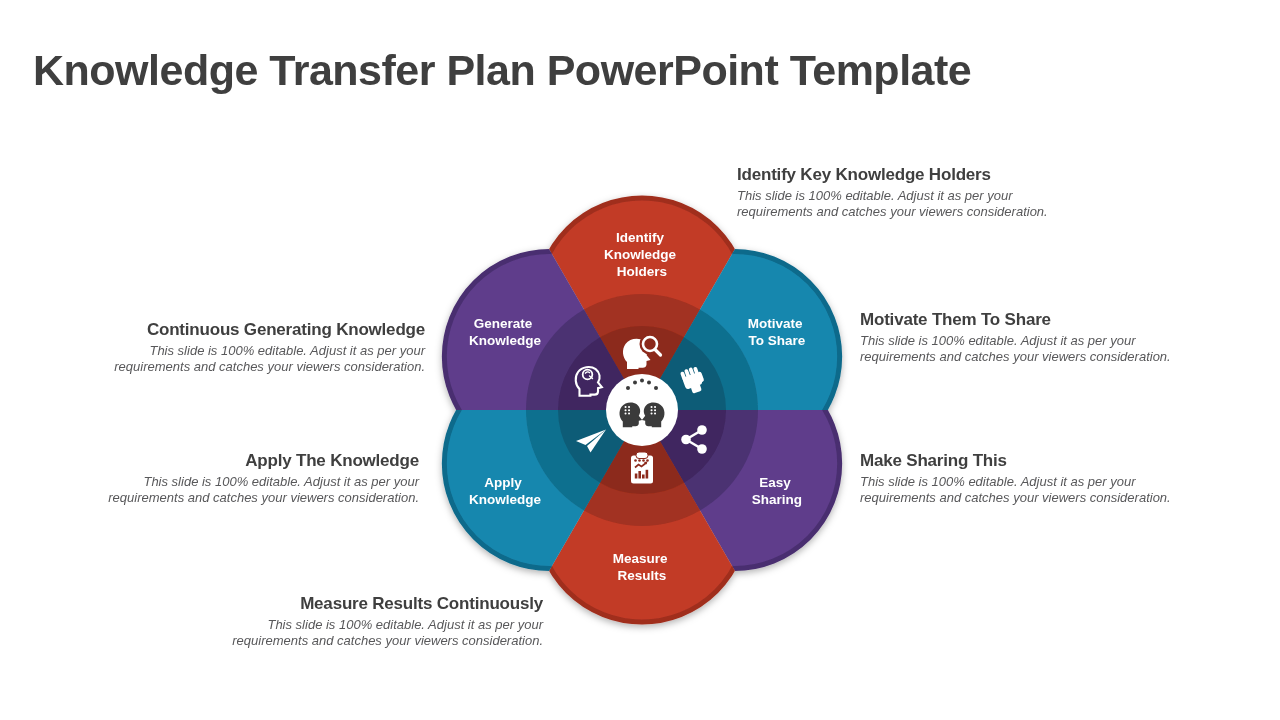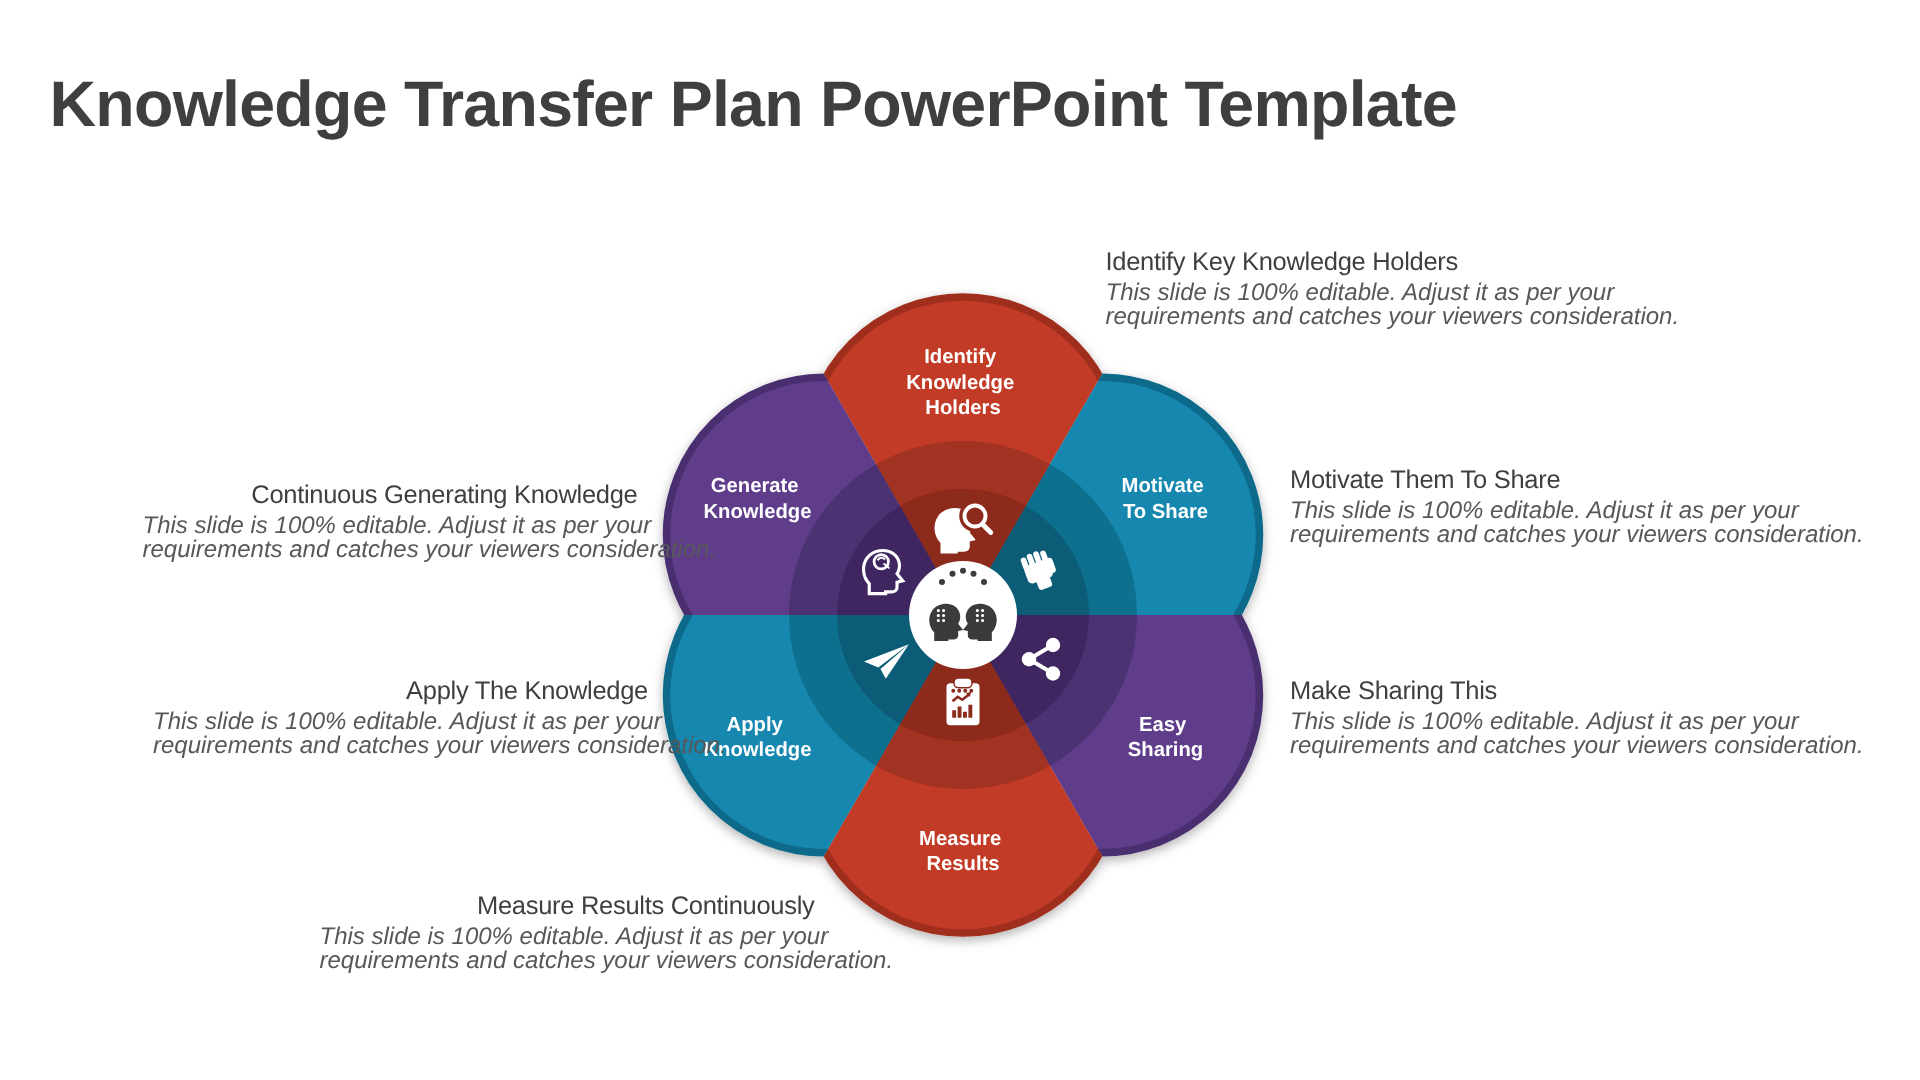--- a/index.html
+++ b/index.html
@@ -31,34 +31,34 @@
   .ic-white{fill:#fff;}
   .ic-stroke{fill:none;stroke:#fff;}
   .heads{fill:var(--heads,#3A3A3A);}
 
   .plabel{
     font-family:"Liberation Sans",sans-serif;
     font-weight:700;font-size:13.5px;fill:#ffffff;
   }
   .anno{position:absolute;width:330px;}
   .anno h2{
-    margin:0 0 3px 0;font-size:17px;line-height:20px;font-weight:400;
+    margin:0 0 3px 0;font-size:17px;line-height:20px;font-weight:700;
     letter-spacing:-0.2px;color:var(--heading,#3F3F3F);white-space:nowrap;
   }
   .anno .body{
-    font-size:16px;line-height:16px;font-style:italic;
+    font-size:13px;line-height:16px;font-style:italic;
     color:var(--body,#58585A);
   }
   .anno .body span{display:block;white-space:nowrap;}
   .r{text-align:right;}
   #anno-identify  {left:737px;top:165px;}
   #anno-motivate  {left:860px;top:310px;}
   #anno-make      {left:860px;top:451px;}
   #anno-continuous{left:95px; top:320px;}
-  #anno-apply     {left:102px; top:451px;}
+  #anno-apply     {left:89px; top:451px;}
   #anno-measure   {left:213px;top:594px;}
 </style>
 </head>
 <body>
 
 <div id="page-title">Knowledge Transfer Plan PowerPoint Template</div>
 
 <svg id="flower-svg" viewBox="0 0 500 500" aria-hidden="true">
   <defs>
     <clipPath id="s0">

